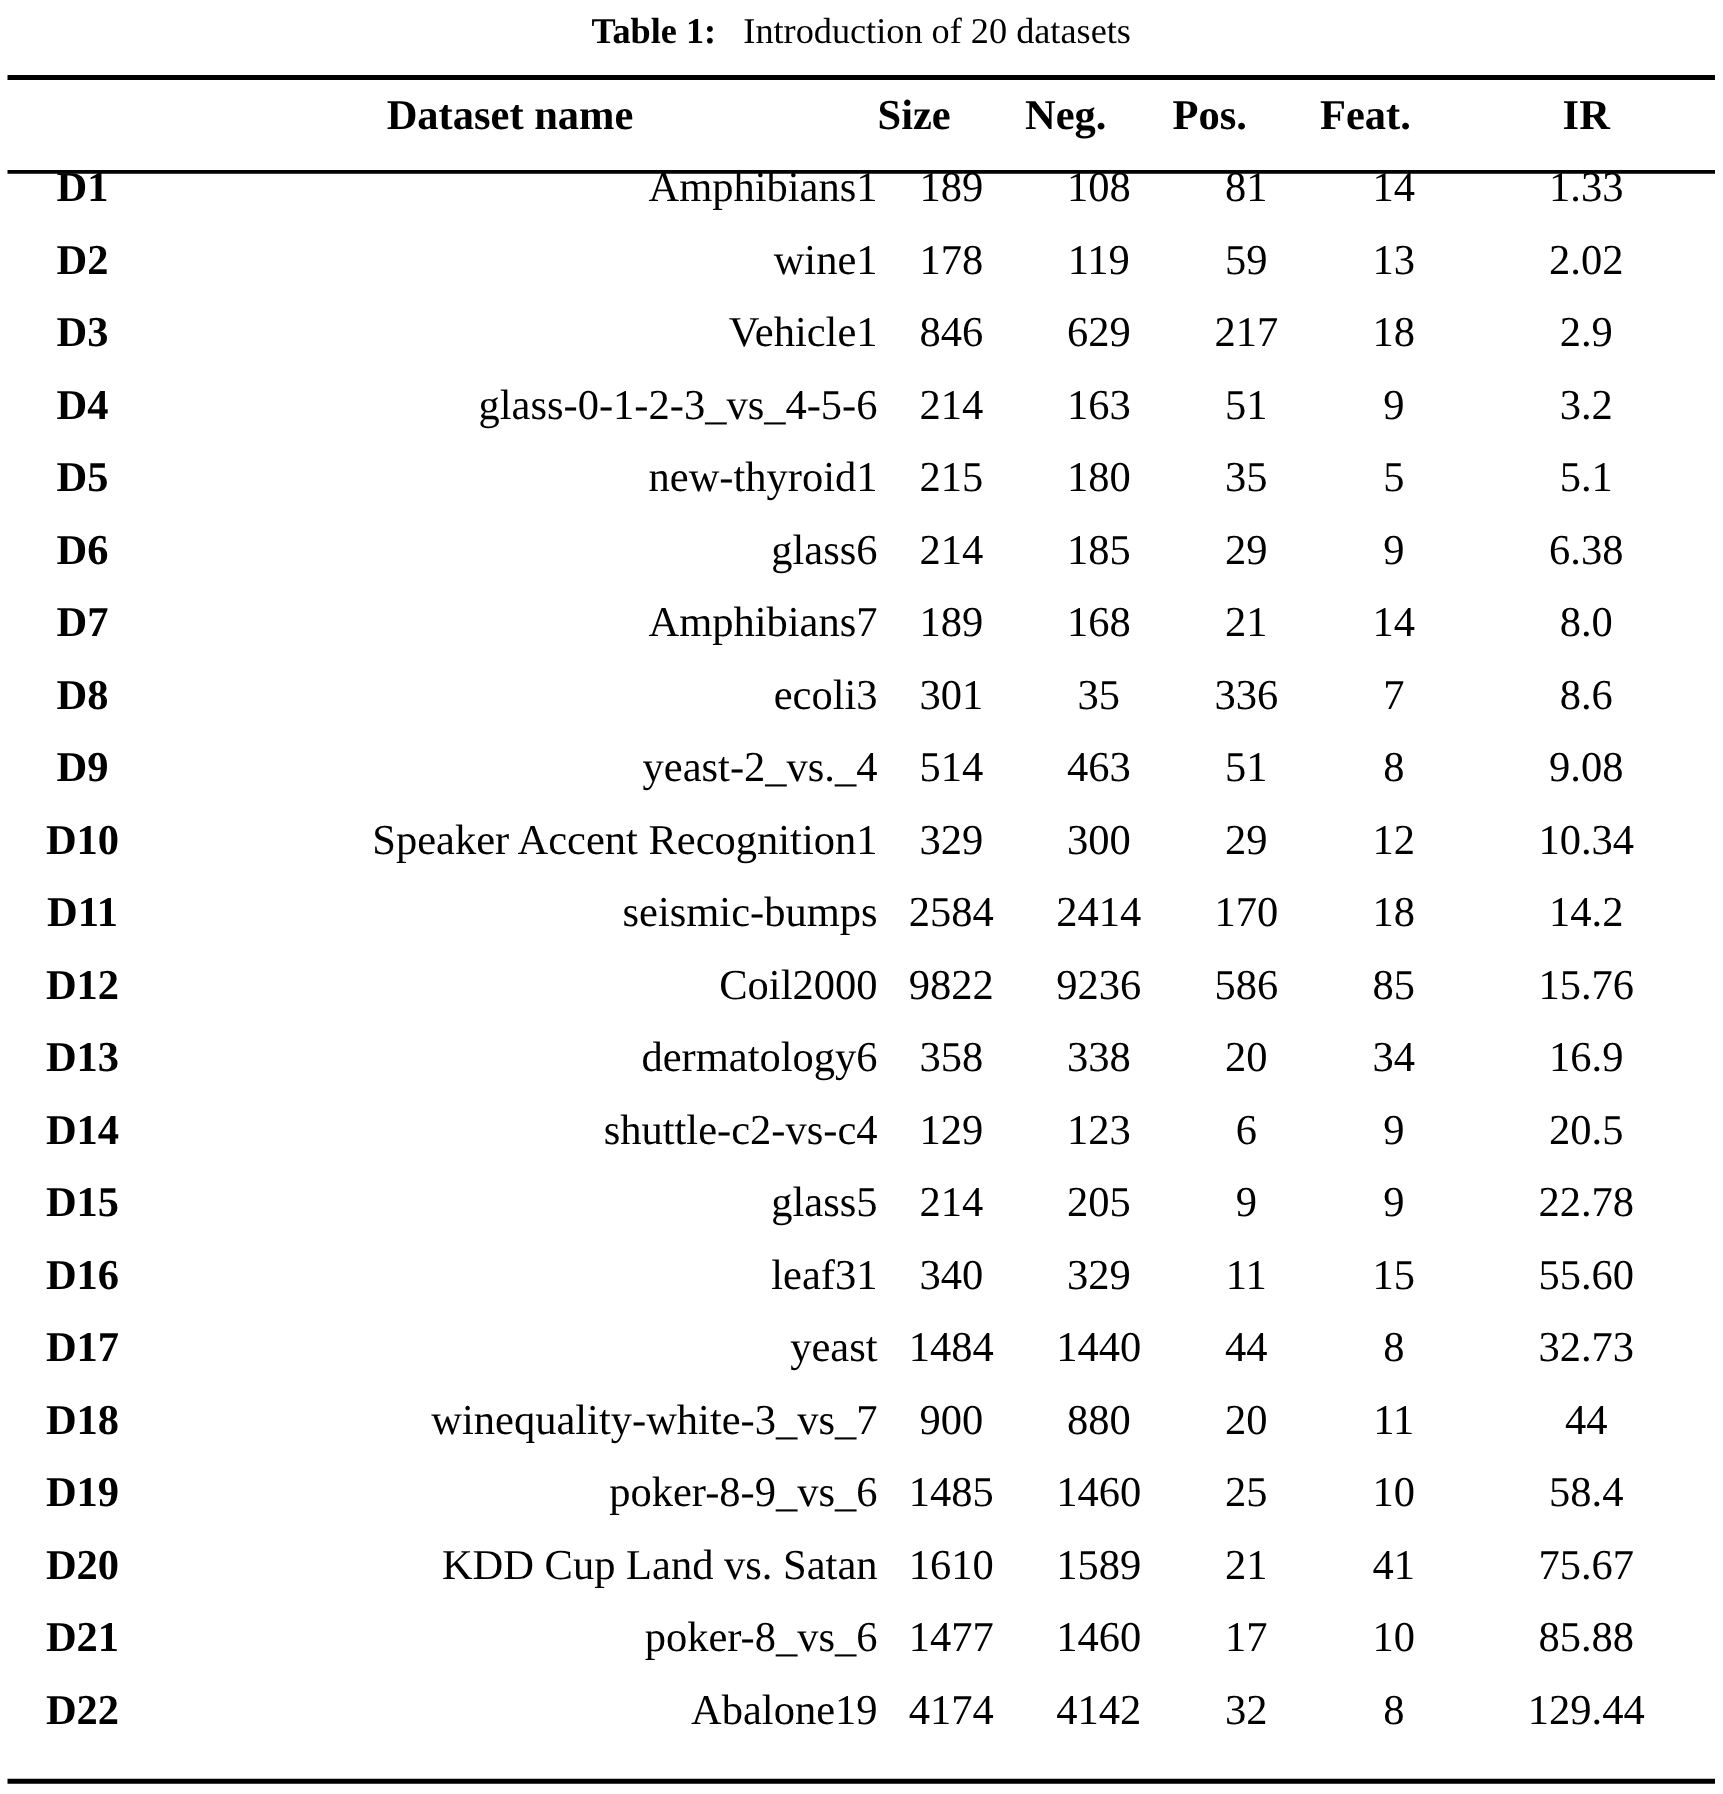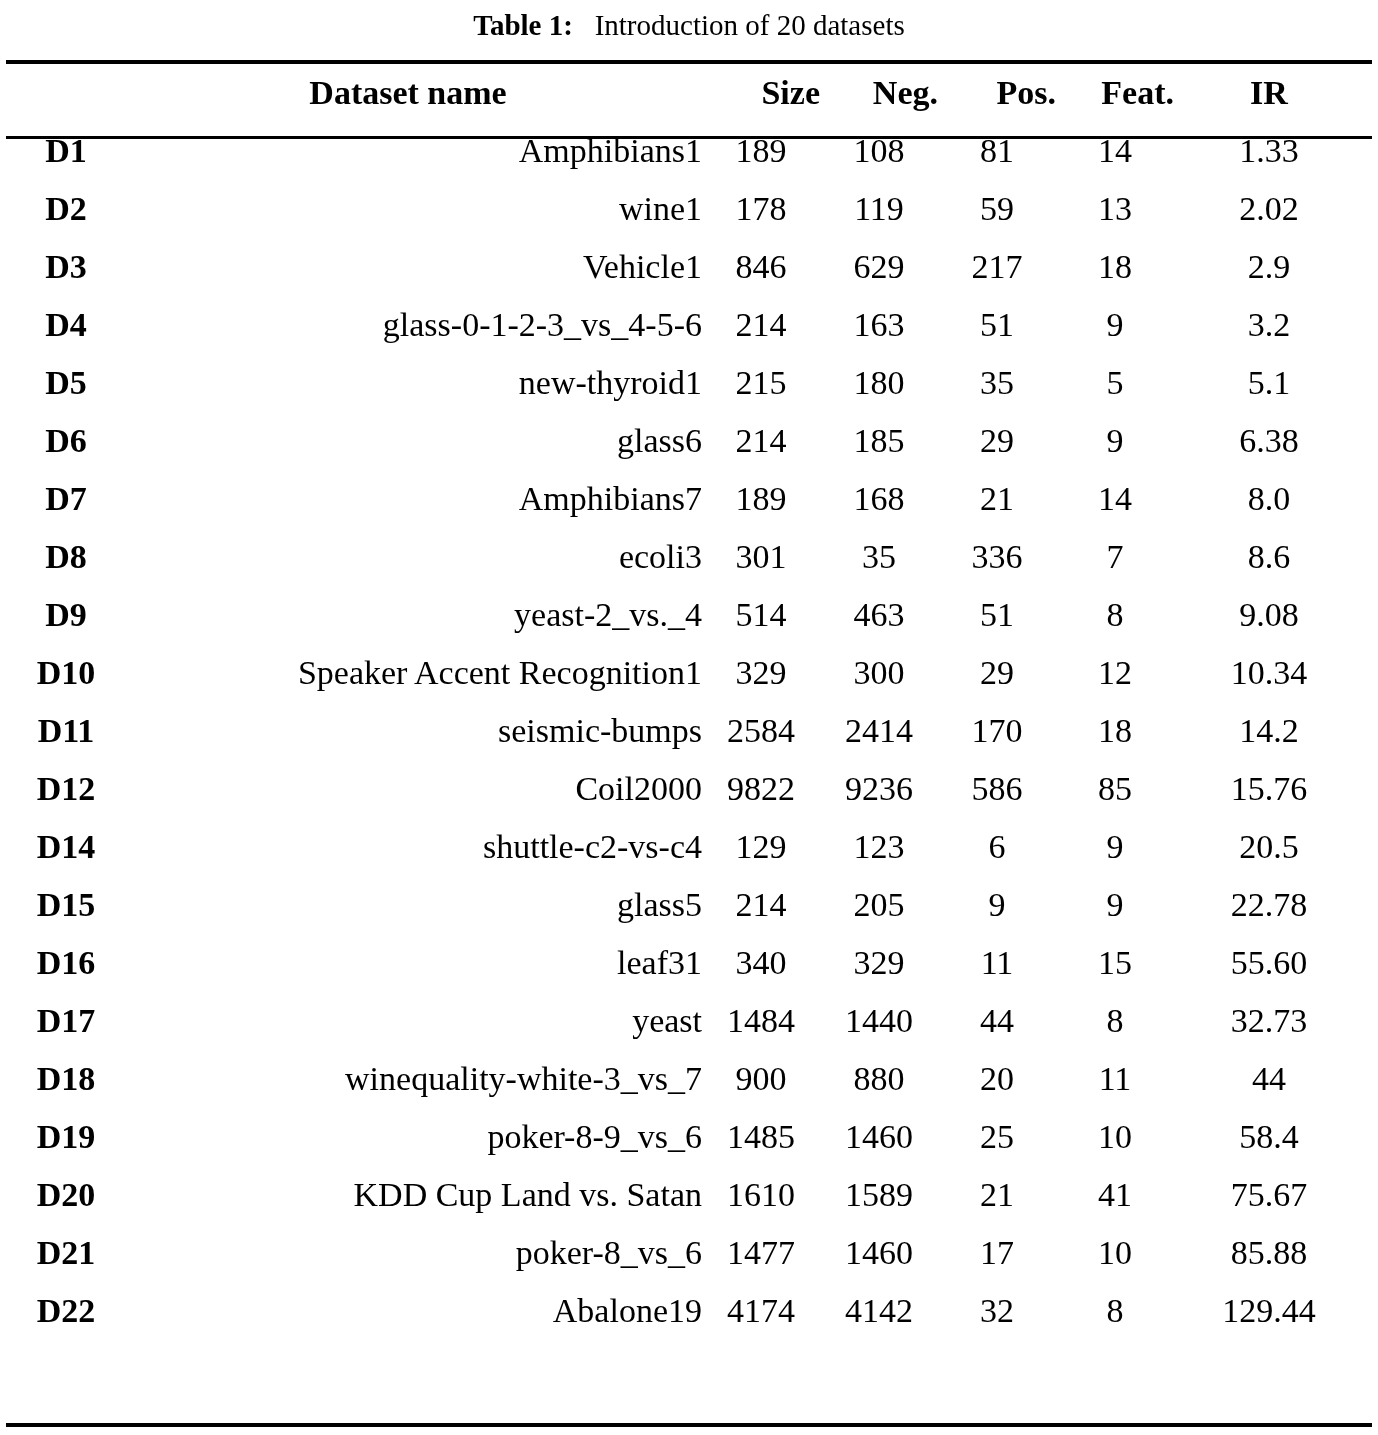--- a/index.html
+++ b/index.html
@@ -81,21 +81,21 @@
   col.c-ir   { width: 198px; }
 
   thead th {
     font-weight: bold;
     font-size: 35px;
     height: 72px;
     line-height: 72px;
   }
   thead th.h-id   { text-align: left; }
   thead th.h-name { text-align: center; }
-  thead th.h-num  { text-align: right; }
+  thead th.h-num  { text-align: left; }
   thead th.h-ir   { text-align: center; padding-right: 8px; }
 
   tbody td.c-idcell {
     font-weight: bold;
     text-align: center;
     padding-left: 12px;
   }
   tbody td.c-namecell { text-align: right; }
   tbody td.c-numcell  { text-align: center; }
   tbody td.c-ircell   { text-align: center; padding-right: 8px; }
@@ -239,20 +239,29 @@
         <tr>
           <td class="c-idcell">D12</td>
           <td class="c-namecell">Coil2000</td>
           <td class="c-numcell">9822</td>
           <td class="c-numcell">9236</td>
           <td class="c-numcell">586</td>
           <td class="c-numcell">85</td>
           <td class="c-ircell">15.76</td>
         </tr>
         <tr>
+          <td class="c-idcell">D13</td>
+          <td class="c-namecell">dermatology6</td>
+          <td class="c-numcell">358</td>
+          <td class="c-numcell">338</td>
+          <td class="c-numcell">20</td>
+          <td class="c-numcell">34</td>
+          <td class="c-ircell">16.9</td>
+        </tr>
+        <tr>
           <td class="c-idcell">D14</td>
           <td class="c-namecell">shuttle-c2-vs-c4</td>
           <td class="c-numcell">129</td>
           <td class="c-numcell">123</td>
           <td class="c-numcell">6</td>
           <td class="c-numcell">9</td>
           <td class="c-ircell">20.5</td>
         </tr>
         <tr>
           <td class="c-idcell">D15</td>

